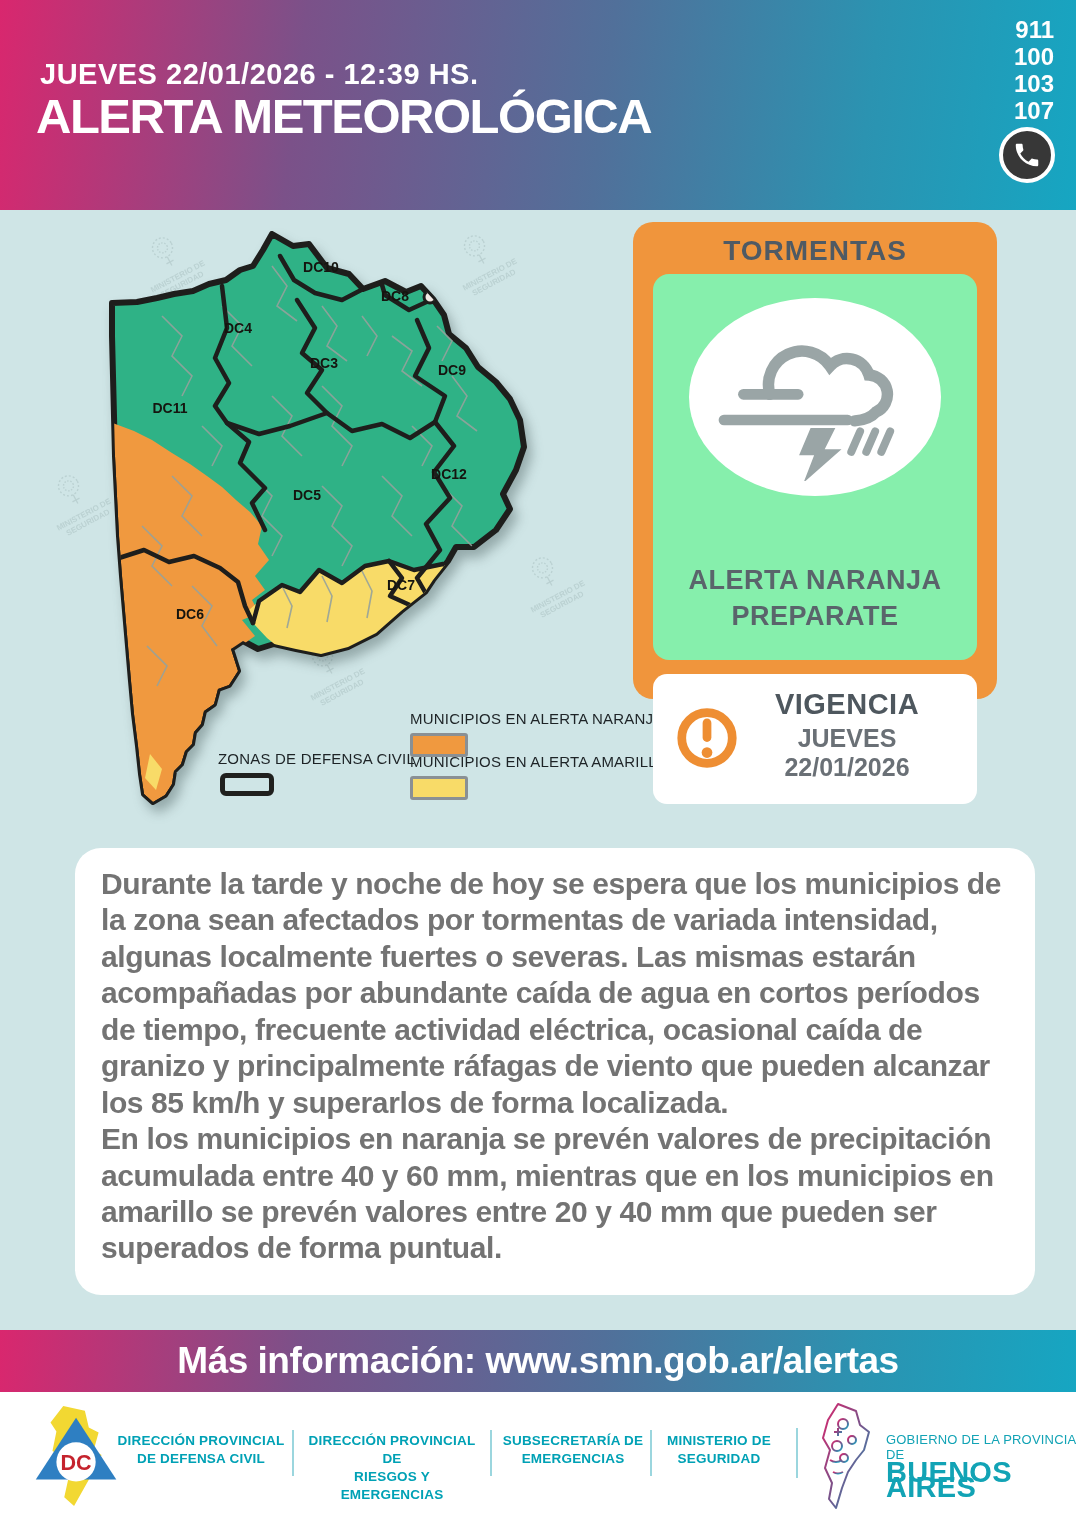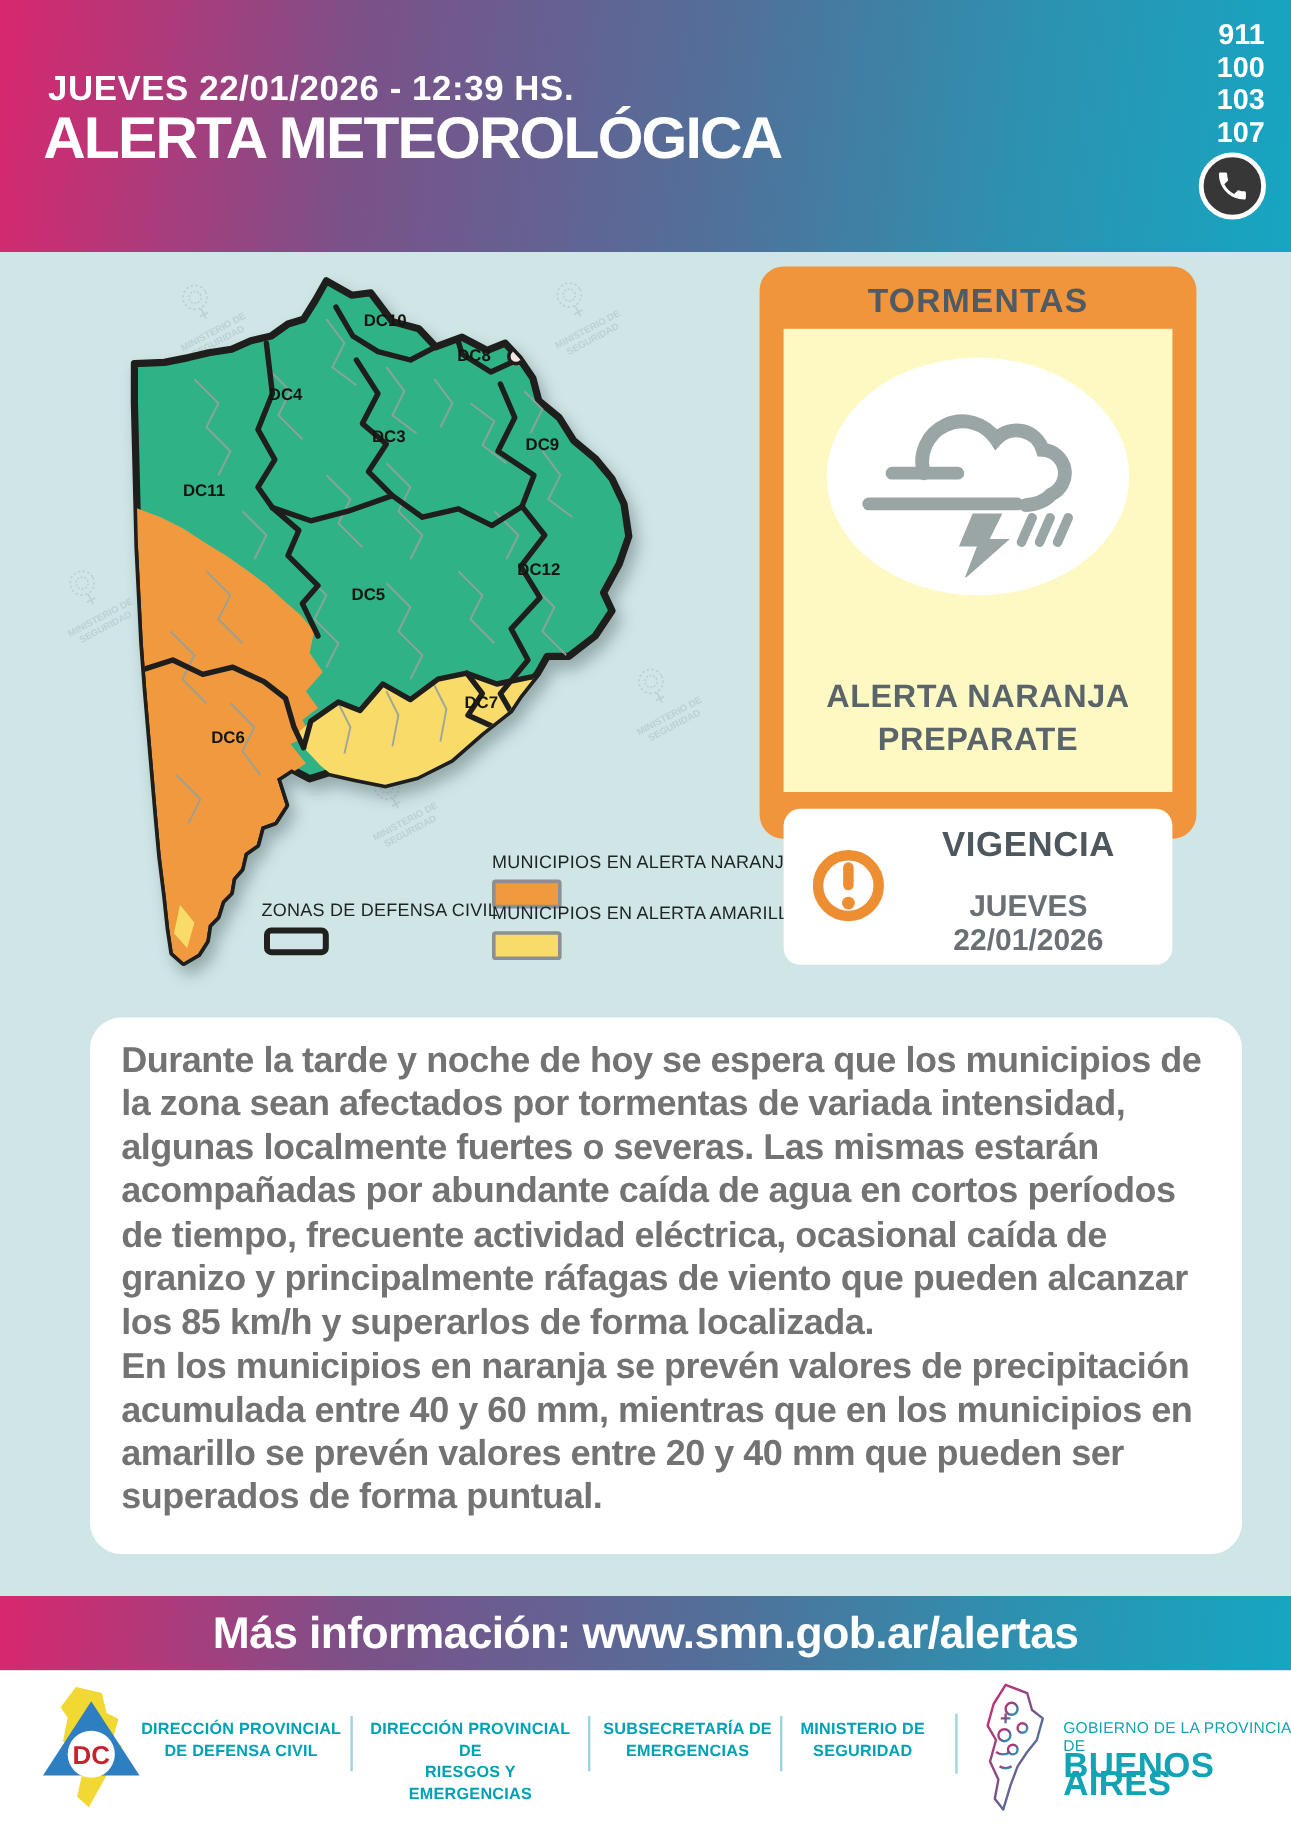--- a/index.html
+++ b/index.html
@@ -46,31 +46,31 @@
   .swatch-amarillo{left:410px;top:776px;width:58px;height:24px;background:#F8DB68;border:3px solid #8a9094;}
   .swatch-zonas{left:220px;top:773px;width:54px;height:23px;background:transparent;border:5px solid #20201e;border-radius:6px;}
   
   .alert-panel{
     position:absolute;left:633px;top:222px;width:364px;height:477px;
     background:#F0953C;border-radius:20px;
   }
   .panel-title{position:absolute;left:0;top:13px;width:100%;text-align:center;
     color:#4f5a64;font-size:28px;font-weight:800;letter-spacing:1px;}
   .panel-inner{position:absolute;left:20px;top:52px;width:324px;height:386px;
-    background:#fef9c3;border-radius:0;}
+    background:#86efac;border-radius:16px;}
   .icon-ellipse{position:absolute;left:36px;top:24px;width:252px;height:198px;
     background:#ffffff;border-radius:50%;display:flex;align-items:center;justify-content:center;}
   .alert-level{position:absolute;left:0;top:288px;width:100%;text-align:center;
     color:#5a646b;font-size:27px;font-weight:800;letter-spacing:.5px;line-height:36px;}
   .vigencia-card{position:absolute;left:20px;top:452px;width:324px;height:130px;
     background:#ffffff;border-radius:14px;}
   .warn-icon{position:absolute;left:20px;top:30px;}
-  .vigencia-text{position:absolute;left:90px;top:14px;width:228px;text-align:center;}
+  .vigencia-text{position:absolute;left:80px;top:14px;width:228px;text-align:center;}
   .vigencia-title{color:#4e575e;font-size:29px;font-weight:800;letter-spacing:.5px;}
-  .vigencia-day{color:#6a7076;font-size:25px;font-weight:800;margin-top:20px;}
+  .vigencia-day{color:#6a7076;font-size:25px;font-weight:800;margin-top:3px;}
   .vigencia-date{color:#6a7076;font-size:25px;font-weight:800;}
   
   .text-card{position:absolute;left:75px;top:848px;width:960px;height:447px;
     background:#ffffff;border-radius:26px;}
   .text-card p{margin:18px 14px 0 26px;color:#737373;font-size:30px;font-weight:700;
     line-height:1.215;letter-spacing:-.4px;}
   .text-card p + p{margin-top:0;}
   
   .info-bar{position:absolute;left:0;top:1330px;width:1076px;height:62px;
     background:linear-gradient(95deg,#d9276e 0%,#7b5189 28%,#51709a 56%,#2b93b1 80%,#16a6c2 100%);

